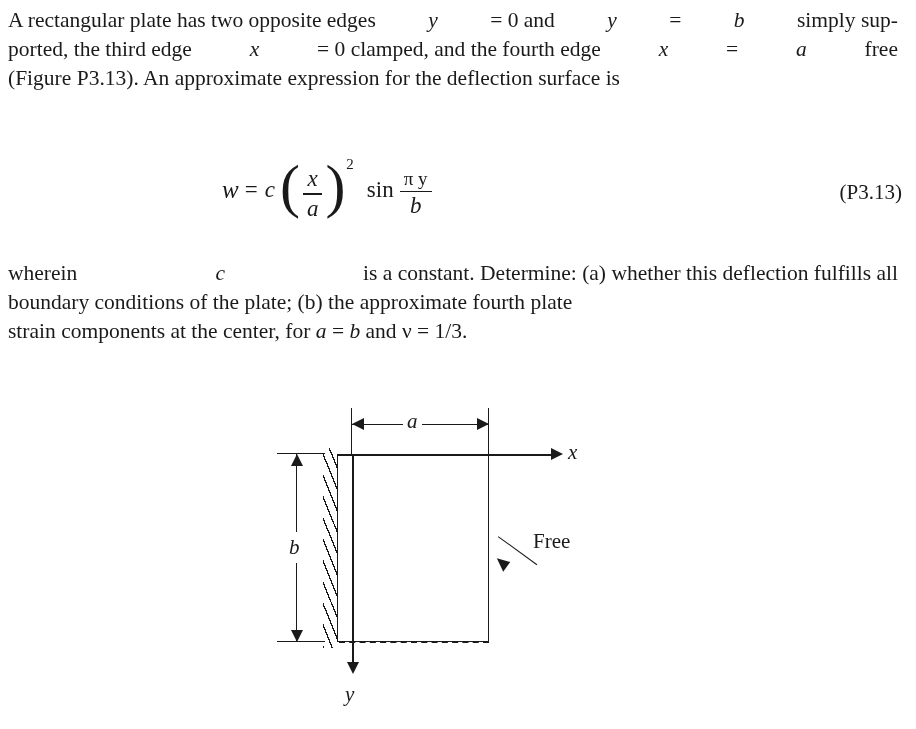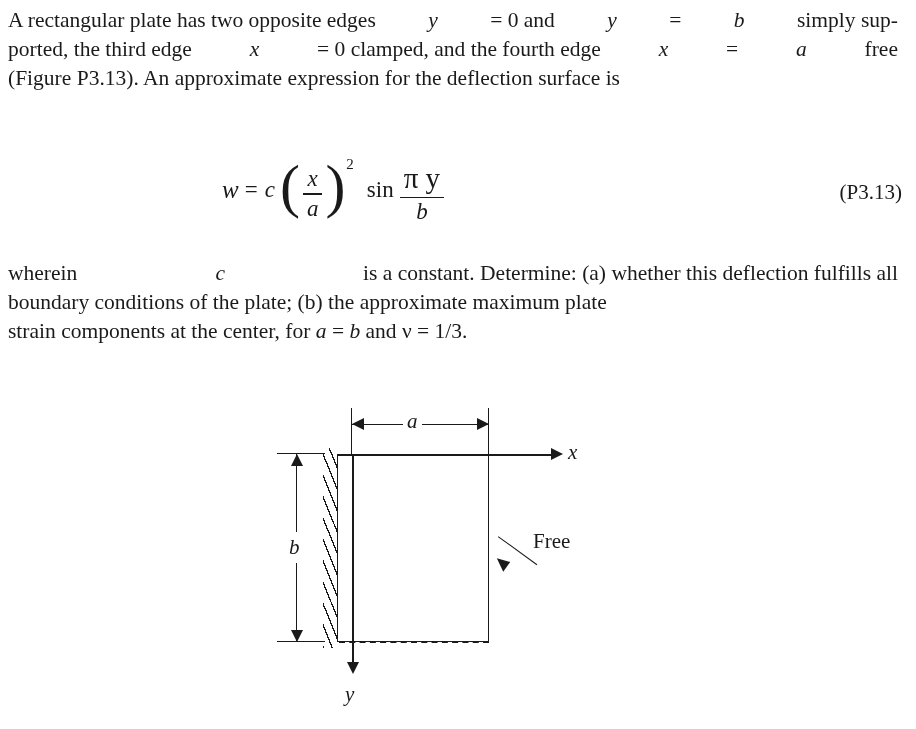--- a/index.html
+++ b/index.html
@@ -106,21 +106,21 @@
     font-style: normal;
   }
   .frac2 {
     display: inline-flex;
     flex-direction: column;
     align-items: center;
     margin-left: 6px;
     position: relative;
     top: 4px;
   }
-  .frac2 .num { font-size: 29px; padding: 0 4px; line-height: 1.16;}
+  .frac2 .num { font-size: 19px; padding: 0 4px; line-height: 1.16;}
   .frac2 .den { font-size: 23px; padding: 0 4px; line-height: 1.16; font-style: italic;}
   .frac2 .bar { width: 100%; height: 1.4px; background: #1a1a1a; margin: 1px 0; }
   .eqnum {
     position: absolute;
     right: 14px;
     top: 40px;
     font-size: 21px;
   }
 
   
@@ -318,21 +318,21 @@
     </div>
     <div class="eqnum">(P3.13)</div>
   </div>
 
   <div class="para para-2">
     <span class="line jline">
         <span>wherein </span>
         <span class="it">c</span>
         <span> is a constant. Determine: (a) whether this deflection fulfills all</span>
       </span>
-    <span class="line">boundary conditions of the plate; (b) the approximate maximum plate</span>
+    <span class="line">boundary conditions of the plate; (b) the approximate fourth plate</span>
     <span class="line"><span>strain components at the center, for </span><span class="it">a</span><span> = </span><span class="it">b</span><span> and </span><span class="vgr">ν</span><span> = 1/3.</span></span>
   </div>
 
   <div class="figure">
 
     <div class="fg hatch"></div>
     <div class="fg plate"></div>
     <div class="fg dash dash-top"></div>
     <div class="fg dash dash-bot"></div>
 

